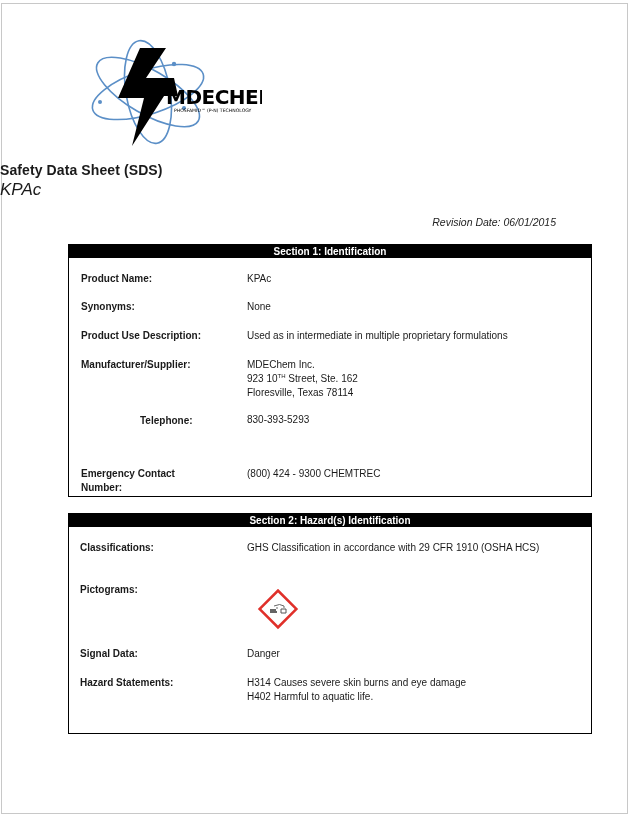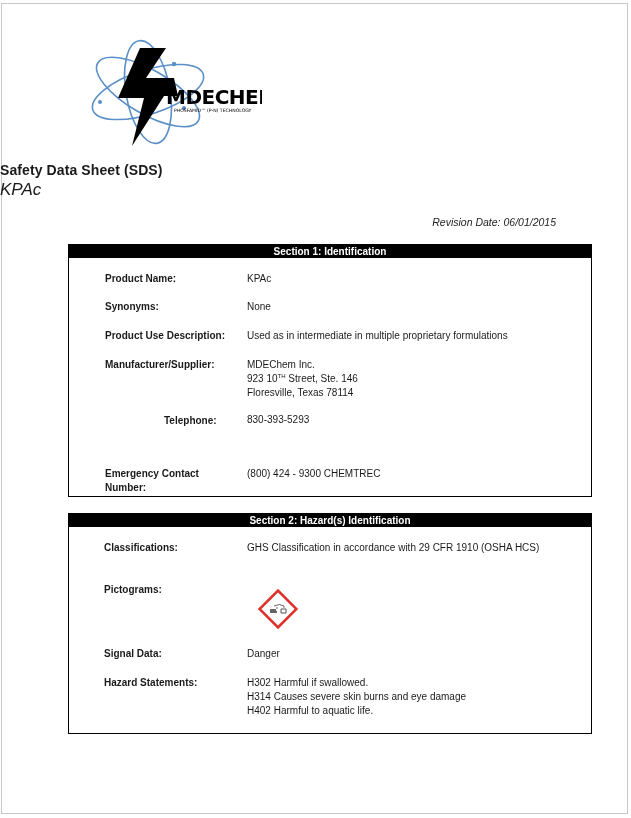--- a/index.html
+++ b/index.html
@@ -11,21 +11,21 @@
   .title { position: absolute; left: 0; width: 631px; text-align: left; }
   .t1 { top: 162px; font-size: 14px; font-weight: bold; letter-spacing: 0.1px; }
   .t2 { top: 180px; font-size: 17px; font-style: italic; }
   .rev { position: absolute; right: 75px; top: 216px; font-size: 10.5px; font-style: italic; color: #222; }
   .box { position: absolute; left: 68px; width: 524px; border: 1px solid #000; box-sizing: border-box; }
   .box1 { top: 244px; height: 253px; }
   .box2 { top: 513px; height: 221px; }
   .hdr { background: #000; color: #fff; font-size: 10px; font-weight: bold; text-align: center;
          height: 13px; line-height: 13px; }
   .row { position: absolute; font-size: 10px; line-height: 14px; }
-  .lbl { font-weight: bold; left: 12px; margin-left: 24px; }
+  .lbl { font-weight: bold; left: 12px; }
   .val { left: 178px; }
   sup { font-size: 6px; vertical-align: 4px; line-height: 0; }
   .picto { position: absolute; left: 188px; top: 74px; width: 42px; height: 42px; }
 </style>
 </head>
 <body>
 
 <div class="page"></div>
 
 <svg class="logo" viewBox="0 0 176 110">
@@ -56,21 +56,21 @@
 
   <div class="row lbl" style="top:55px">Synonyms:</div>
   <div class="row val" style="top:55px">None</div>
 
   <div class="row lbl" style="top:84px">Product Use Description:</div>
   <div class="row val" style="top:84px">Used as in intermediate in multiple proprietary formulations</div>
 
   <div class="row lbl" style="top:113px">Manufacturer/Supplier:</div>
   <div class="row val" style="top:113px">
     <div>MDEChem Inc.</div>
-    <div><span>923 10</span><sup>TH</sup><span> Street, Ste. 146</span></div>
+    <div><span>923 10</span><sup>TH</sup><span> Street, Ste. 162</span></div>
     <div>Floresville, Texas 78114</div>
   </div>
 
   <div class="row lbl" style="top:169px; left:71px">Telephone:</div>
   <div class="row val" style="top:168px">830-393-5293</div>
 
   <div class="row lbl" style="top:222px">
     <div>Emergency Contact</div>
     <div>Number:</div>
   </div>
@@ -93,17 +93,16 @@
     <path d="M24 21 h5 v4 h-5 z" fill="none" stroke="#555" stroke-width="1"></path>
     <circle cx="20" cy="20" r="0.8" fill="#555"></circle>
     <circle cx="27" cy="19" r="0.8" fill="#555"></circle>
   </svg>
 
   <div class="row lbl" style="top:133px; left:11px">Signal Data:</div>
   <div class="row val" style="top:133px">Danger</div>
 
   <div class="row lbl" style="top:162px; left:11px">Hazard Statements:</div>
   <div class="row val" style="top:162px">
-    <div>H302 Harmful if swallowed.</div>
     <div>H314 Causes severe skin burns and eye damage</div>
     <div>H402 Harmful to aquatic life.</div>
   </div>
 </div>
 
 </body></html>

